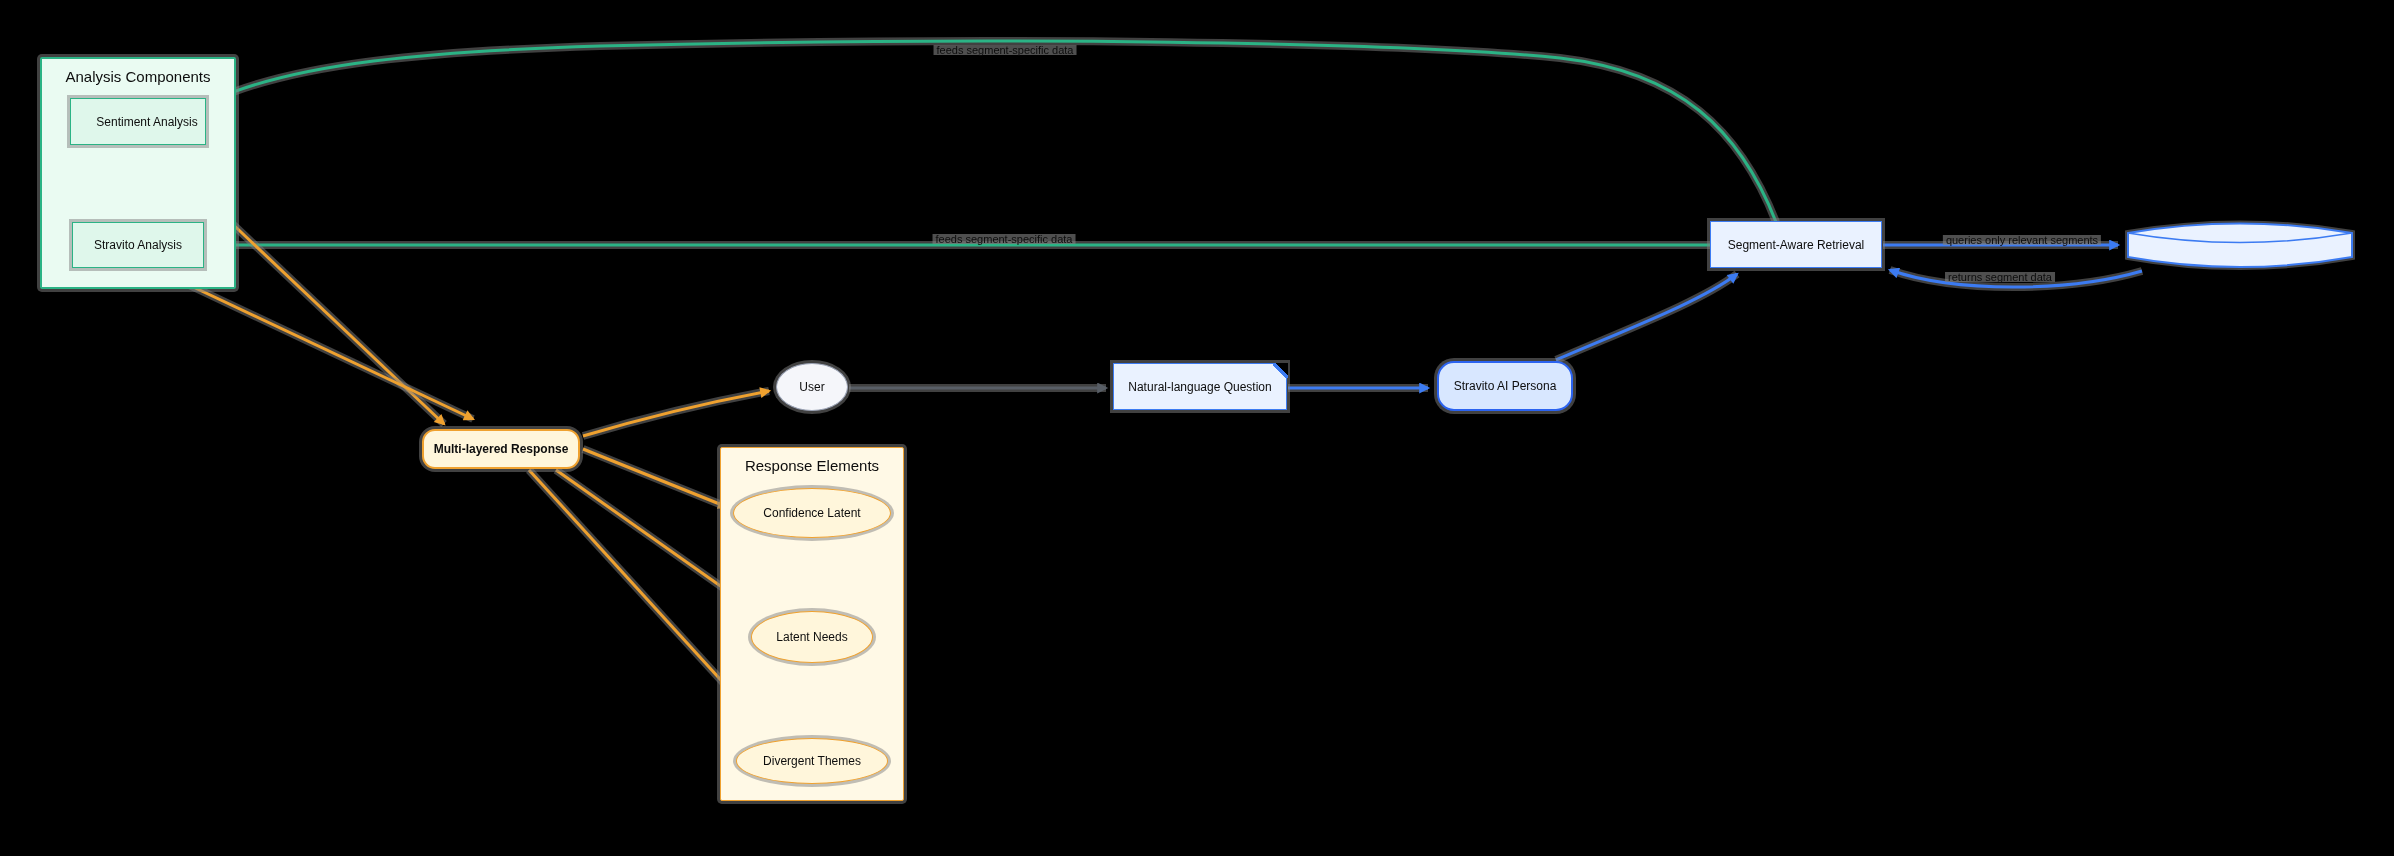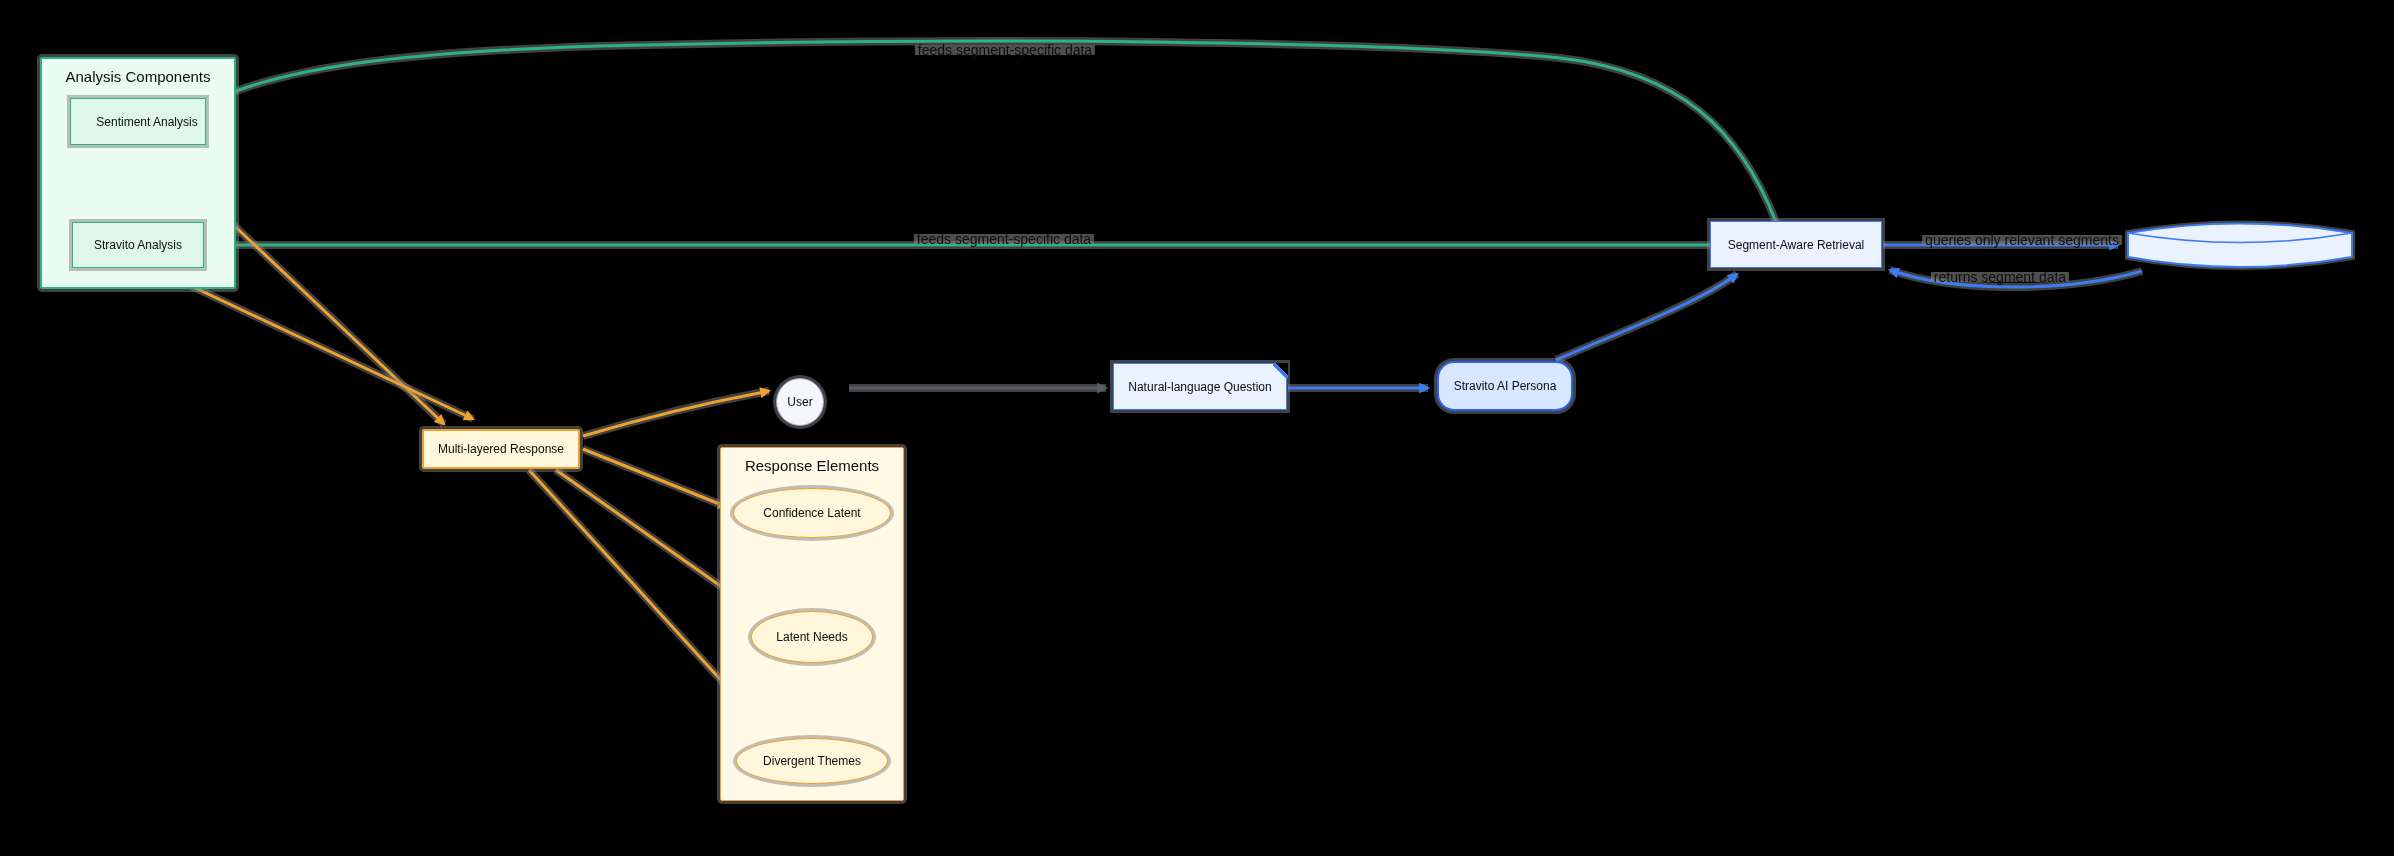--- a/index.html
+++ b/index.html
@@ -24,31 +24,31 @@
   .cluster-title{
     text-align:center; font-size:15px; padding-top:9px; color:var(--text); white-space:nowrap;
   }
   .node{
     position:absolute; z-index:3; display:flex; align-items:center; justify-content:center;
     font-size:12px; text-align:center; white-space:nowrap;
     box-shadow:0 0 0 3px var(--halo); box-sizing:border-box;
   }
   .rect-green{background:var(--green-nfill); border:1.5px solid var(--green);}
   .rect-blue{background:var(--blue-fill); border:1.5px solid var(--blue);}
-  .round-orange{background:var(--orange-nfill); border:2px solid var(--orange); border-radius:2px;}
+  .round-orange{background:var(--orange-nfill); border:2px solid var(--orange); border-radius:13px;font-weight:bold;}
   .stadium-blue{background:var(--persona-fill); border:2.5px solid var(--persona-border); border-radius:17px;}
   .ellipse{border-radius:50%;}
   .ellipse-orange{background:var(--orange-nfill); border:1.5px solid var(--orange);}
   .ellipse-user{background:var(--user-fill); border:1.5px solid var(--user-border);}
   .cluster-green{background:var(--green-cfill); border:2px solid var(--green);}
   .cluster-orange{background:var(--orange-cfill); border:1.5px solid var(--orange);}
   .kb-label{background:transparent; box-shadow:none; border:none;}
   .edge-label{
     position:absolute; z-index:4; transform:translate(-50%,-50%);
-    font-size:14px; line-height:10px; padding:0 3px; color:var(--text);
+    font-size:11px; line-height:10px; padding:0 3px; color:var(--text);
     background:var(--label-bg); white-space:nowrap;
   }
   
   .dogear::after{
     content:""; position:absolute; top:-1.5px; right:-1.5px; width:15px; height:15px;
     background:linear-gradient(225deg, #000 0 42%, var(--blue) 42% 58%, rgba(0,0,0,0) 58%);
   }
 </style>
 </head>
 <body>
@@ -128,21 +128,21 @@
   </div>
 
   <div class="node rect-green" style="left:72px; top:222px; width:132px; height:46px;">
     <span>Stravito Analysis</span>
   </div>
 
   <div class="node round-orange" style="left:422px; top:429px; width:158px; height:40px;">
     <span>Multi-layered Response</span>
   </div>
 
-  <div class="node ellipse ellipse-user" style="left:776px; top:378px; width:48px; height:48px;">
+  <div class="node ellipse ellipse-user" style="left:776px; top:363px; width:72px; height:48px;">
     <span>User</span>
   </div>
 
   <div class="node rect-blue dogear" style="left:1113px; top:363px; width:174px; height:47px;">
     <span>Natural-language Question</span>
   </div>
 
   <div class="node stadium-blue" style="left:1437px; top:361px; width:136px; height:50px;">
     <span>Stravito AI Persona</span>
   </div>

